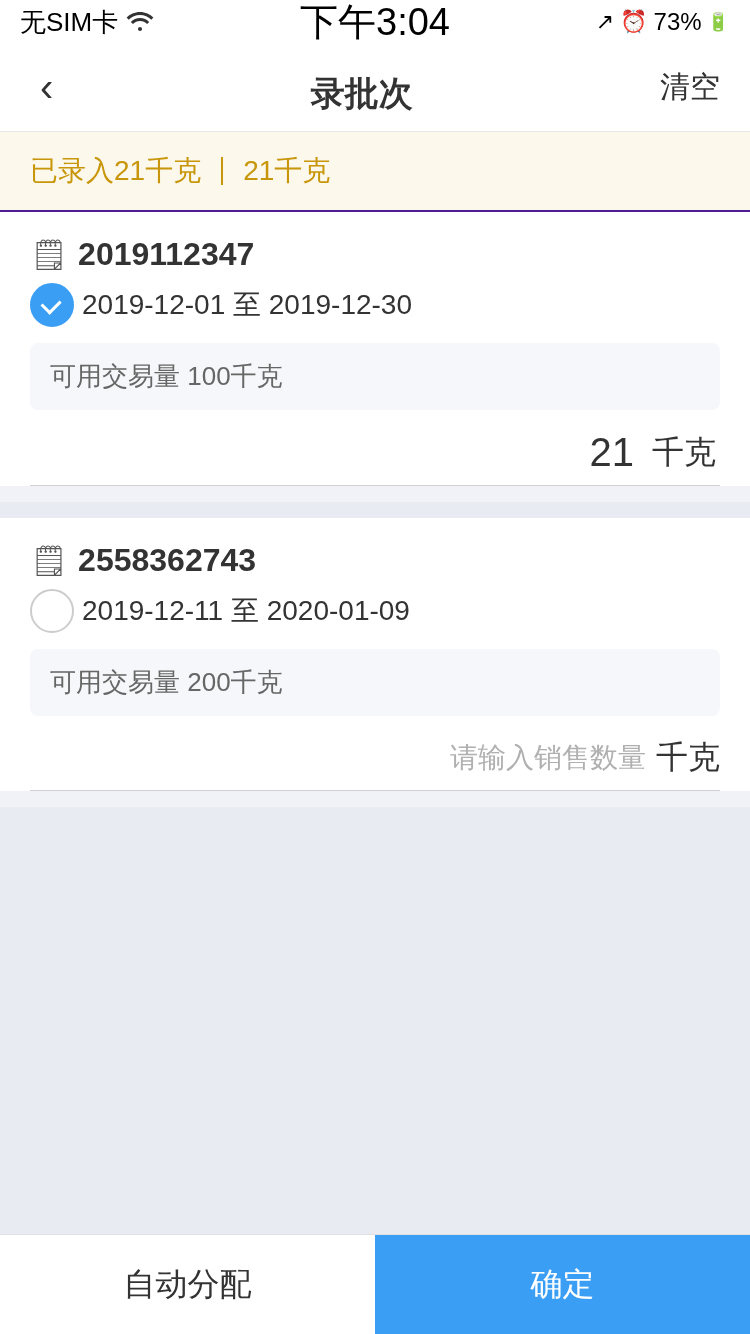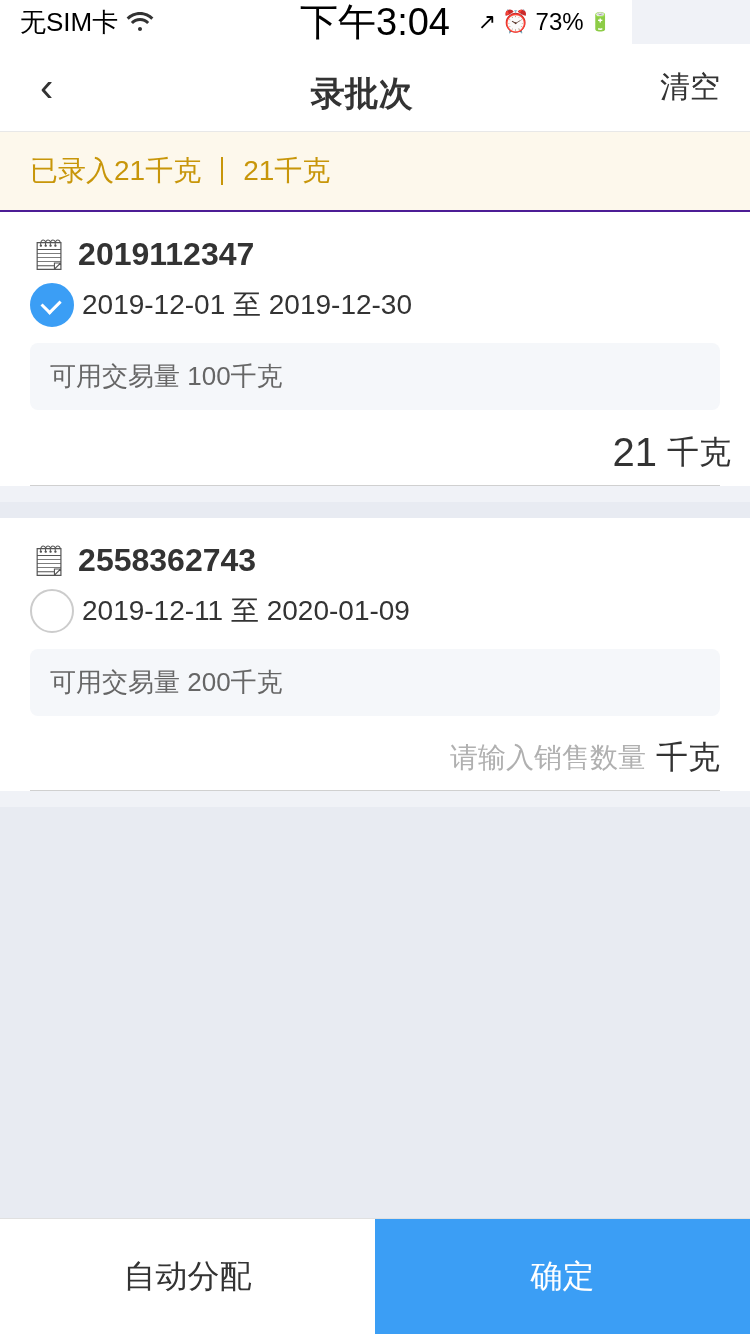--- a/index.html
+++ b/index.html
@@ -7,21 +7,21 @@
     body {
       width: 750px;
       min-height: 1334px;
       font-family: -apple-system, 'PingFang SC', 'Helvetica Neue', sans-serif;
       background: #f0f2f7;
       overflow-x: hidden;
     }
 
     
     .status-bar {
-      width: 632px;
+      width: 750px;
       height: 44px;
       background: #fff;
       display: flex;
       align-items: center;
       justify-content: space-between;
       padding: 0 20px;
       font-size: 28px;
     }
     .status-left {
       display: flex;
@@ -162,22 +162,22 @@
       font-size: 26px;
       color: #666;
       margin: 0 0 0 0;
     }
 
     
     .amount-row {
       display: flex;
       align-items: center;
       justify-content: flex-end;
-      padding: 20px 19px 0 30px;
-      gap: 10px;
+      padding: 20px 34px 0 30px;
+      gap: 18px;
       background: #fff;
     }
     .amount-value {
       font-size: 40px;
       font-weight: 500;
       color: #333;
     }
     .amount-unit {
       font-size: 32px;
       color: #333;
@@ -218,21 +218,21 @@
     
     .gray-area {
       background: #e8ebf2;
       flex: 1;
       min-height: 440px;
     }
 
     
     .bottom-bar {
       width: 750px;
-      height: 116px;
+      height: 100px;
       display: flex;
       position: fixed;
       bottom: 0;
       left: 0;
       background: #fff;
       border-top: 1px solid #e0e0e0;
     }
     .btn-auto {
       flex: 1;
       display: flex;

